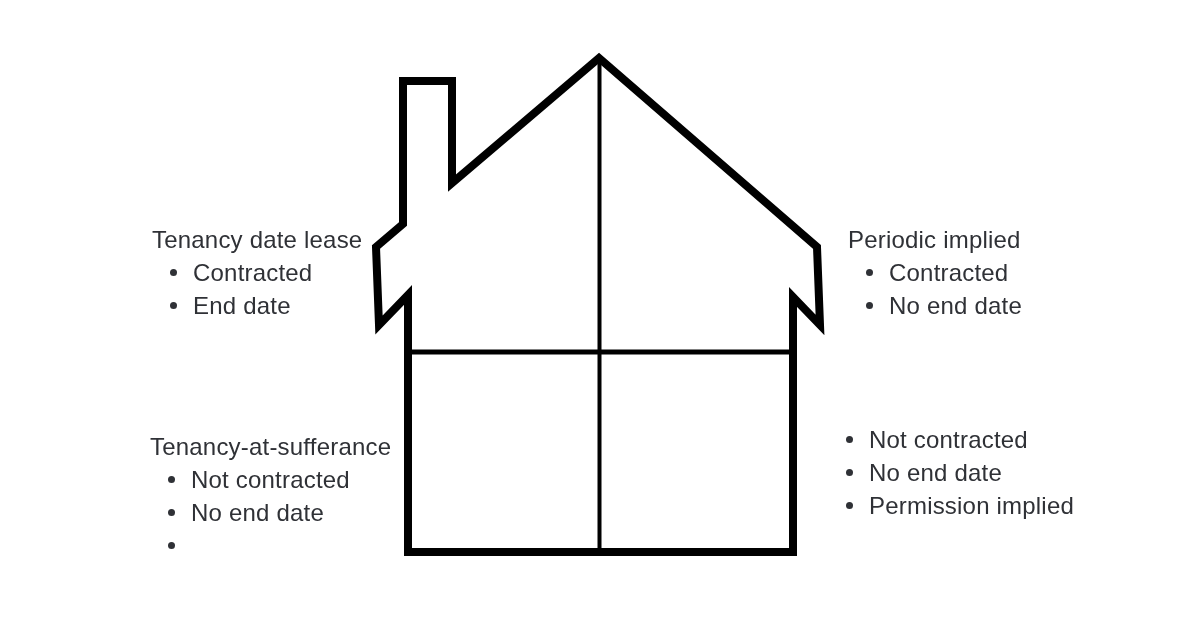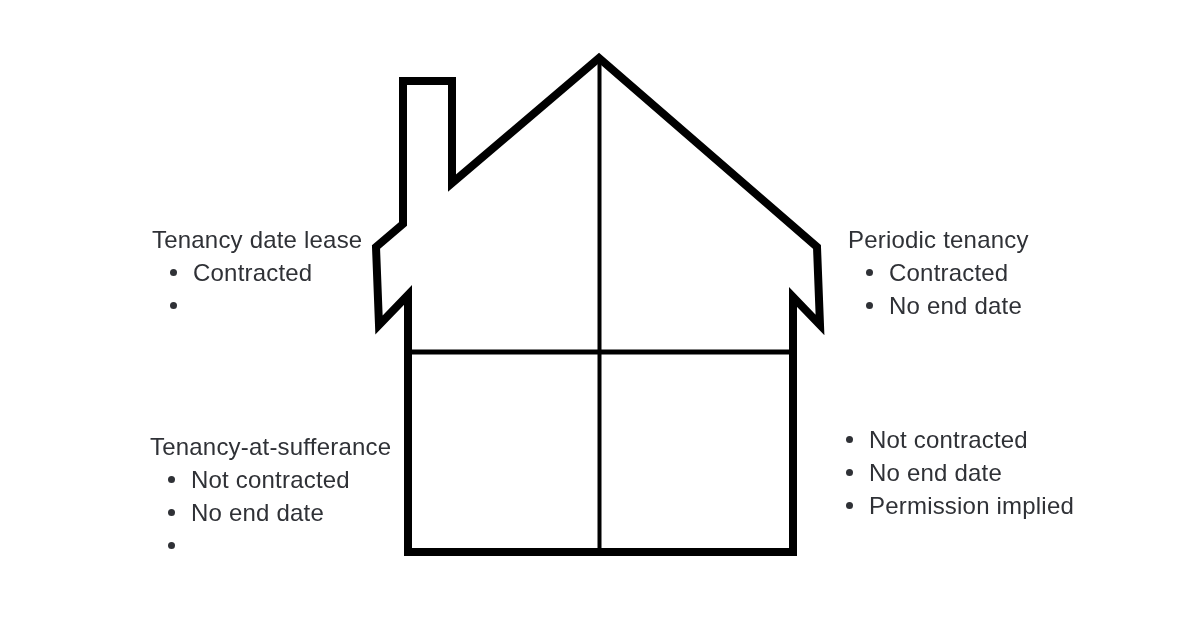--- a/index.html
+++ b/index.html
@@ -81,26 +81,27 @@
 
   <div class="label-block block-tl">
     <div class="label-title">Tenancy date lease</div>
     <ul class="label-list">
         <li>
           <span class="dot"></span>
           <span>Contracted</span>
         </li>
         <li>
           <span class="dot"></span>
+          <span>End date</span>
         </li>
       </ul>
   </div>
 
   <div class="label-block block-tr">
-    <div class="label-title">Periodic tenancy</div>
+    <div class="label-title">Periodic implied</div>
     <ul class="label-list">
         <li>
           <span class="dot"></span>
           <span>Contracted</span>
         </li>
         <li>
           <span class="dot"></span>
           <span>No end date</span>
         </li>
       </ul>

